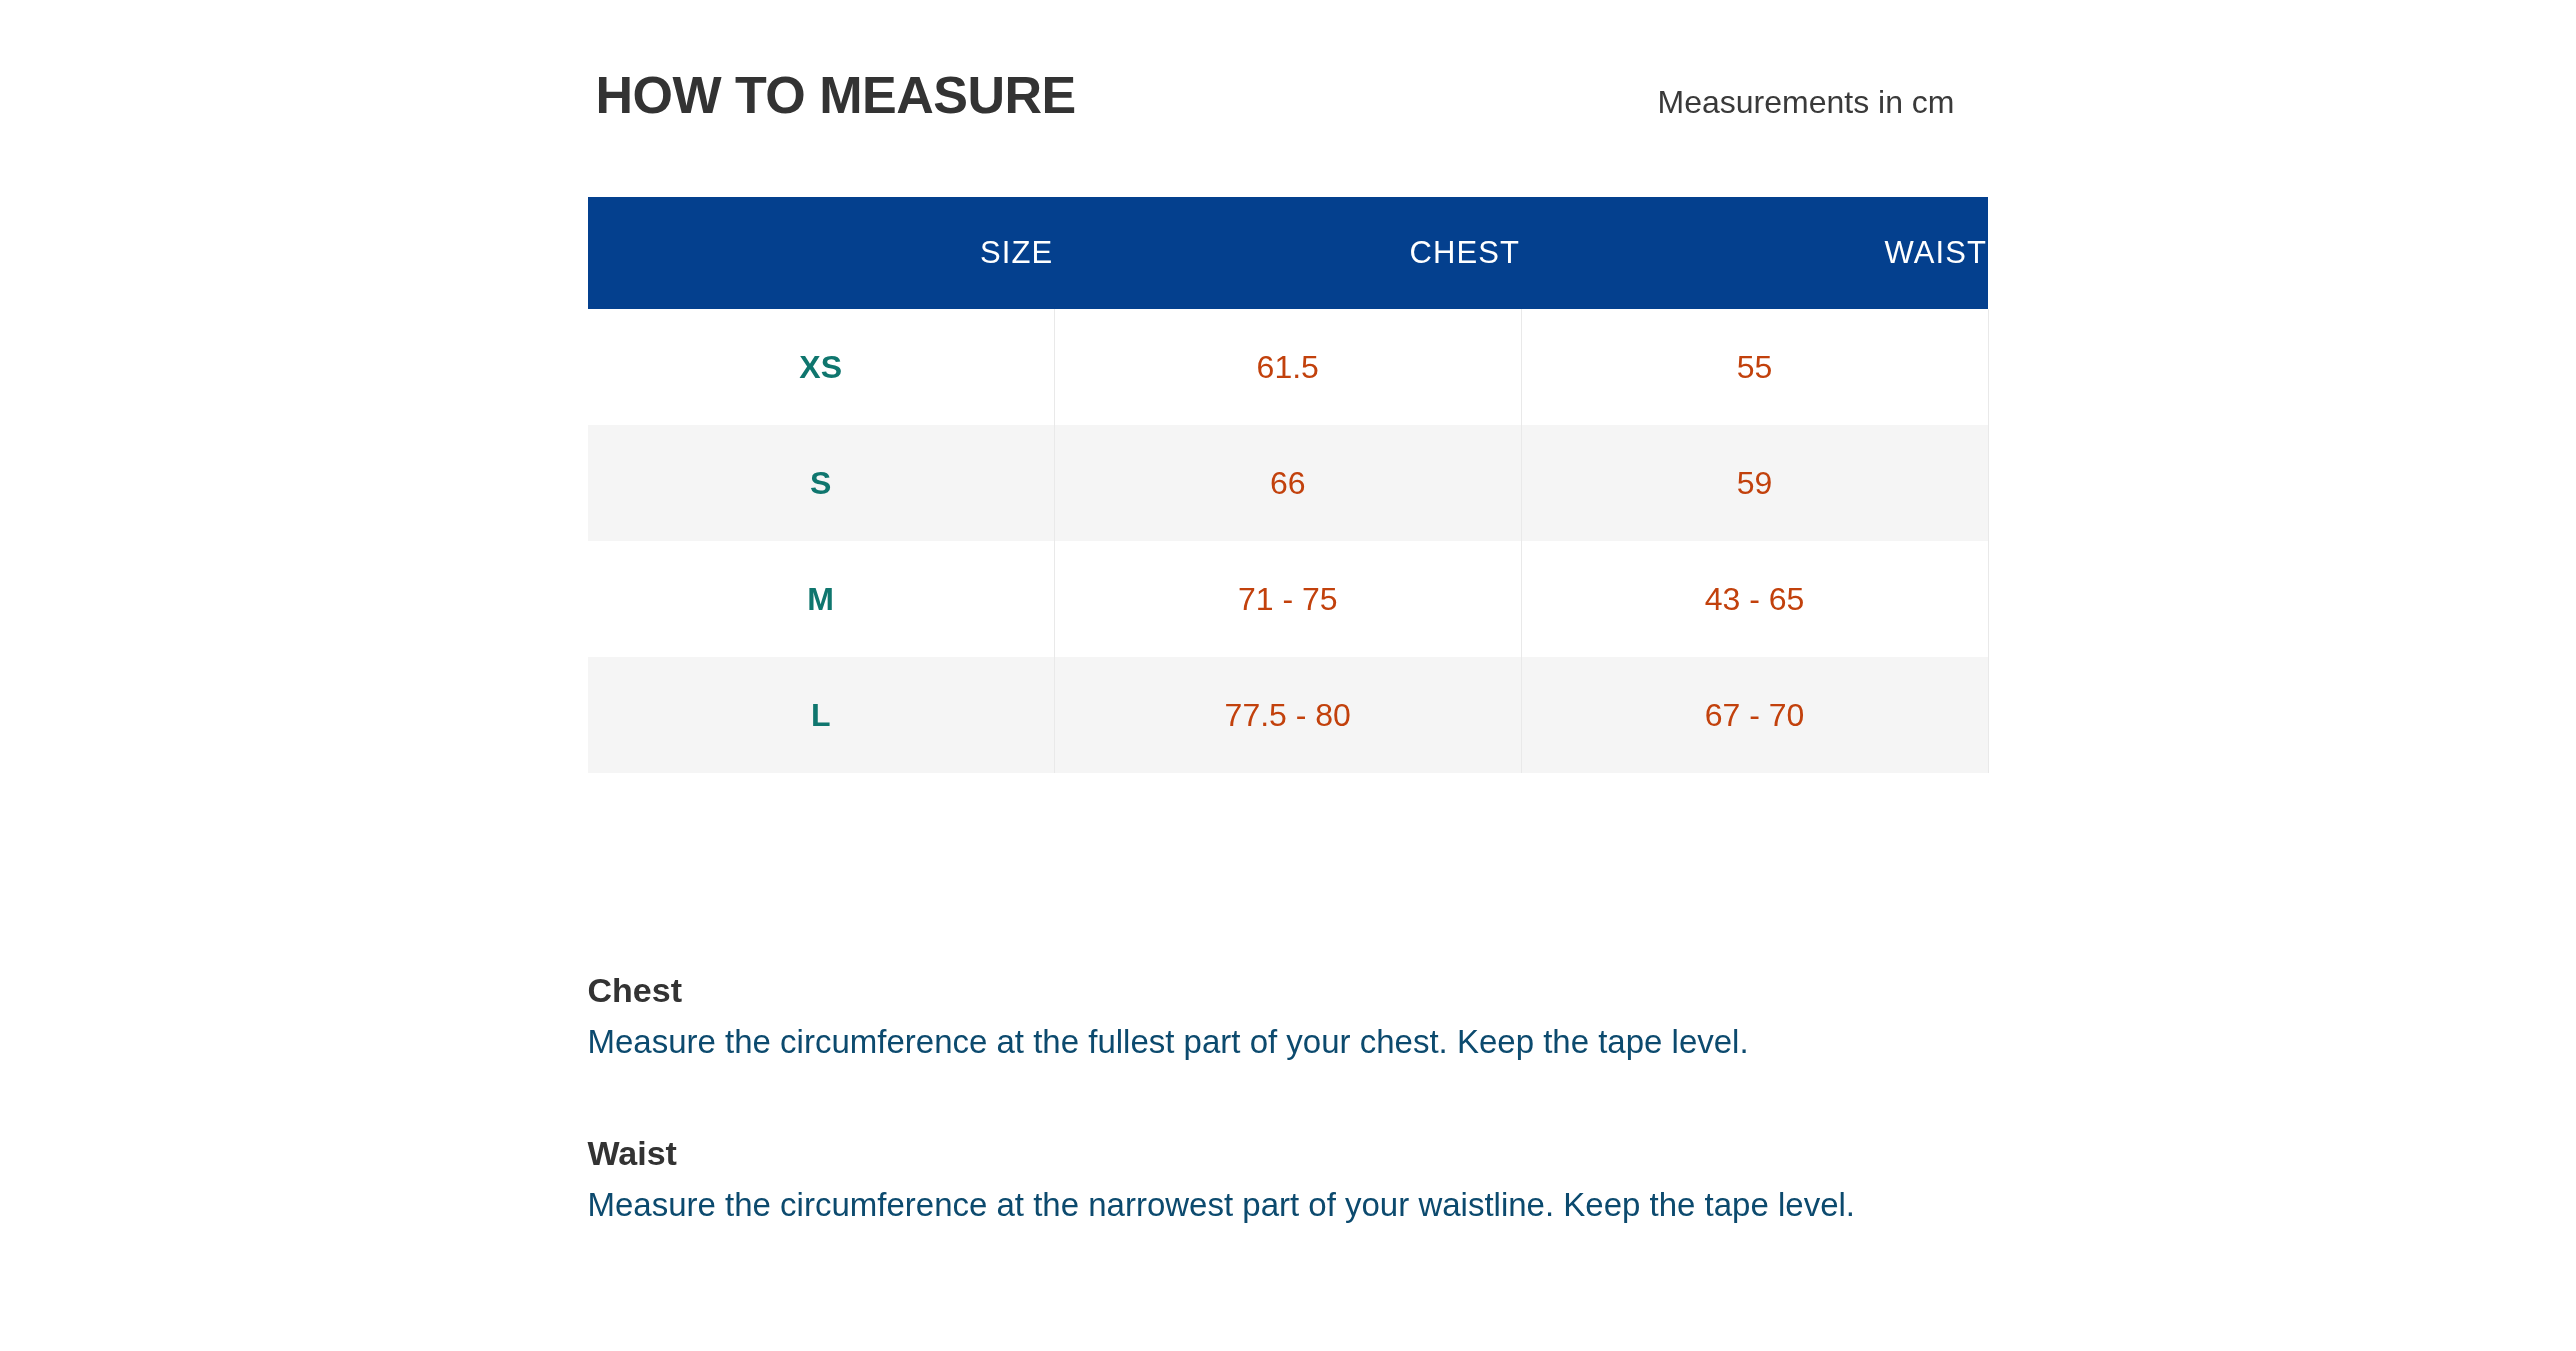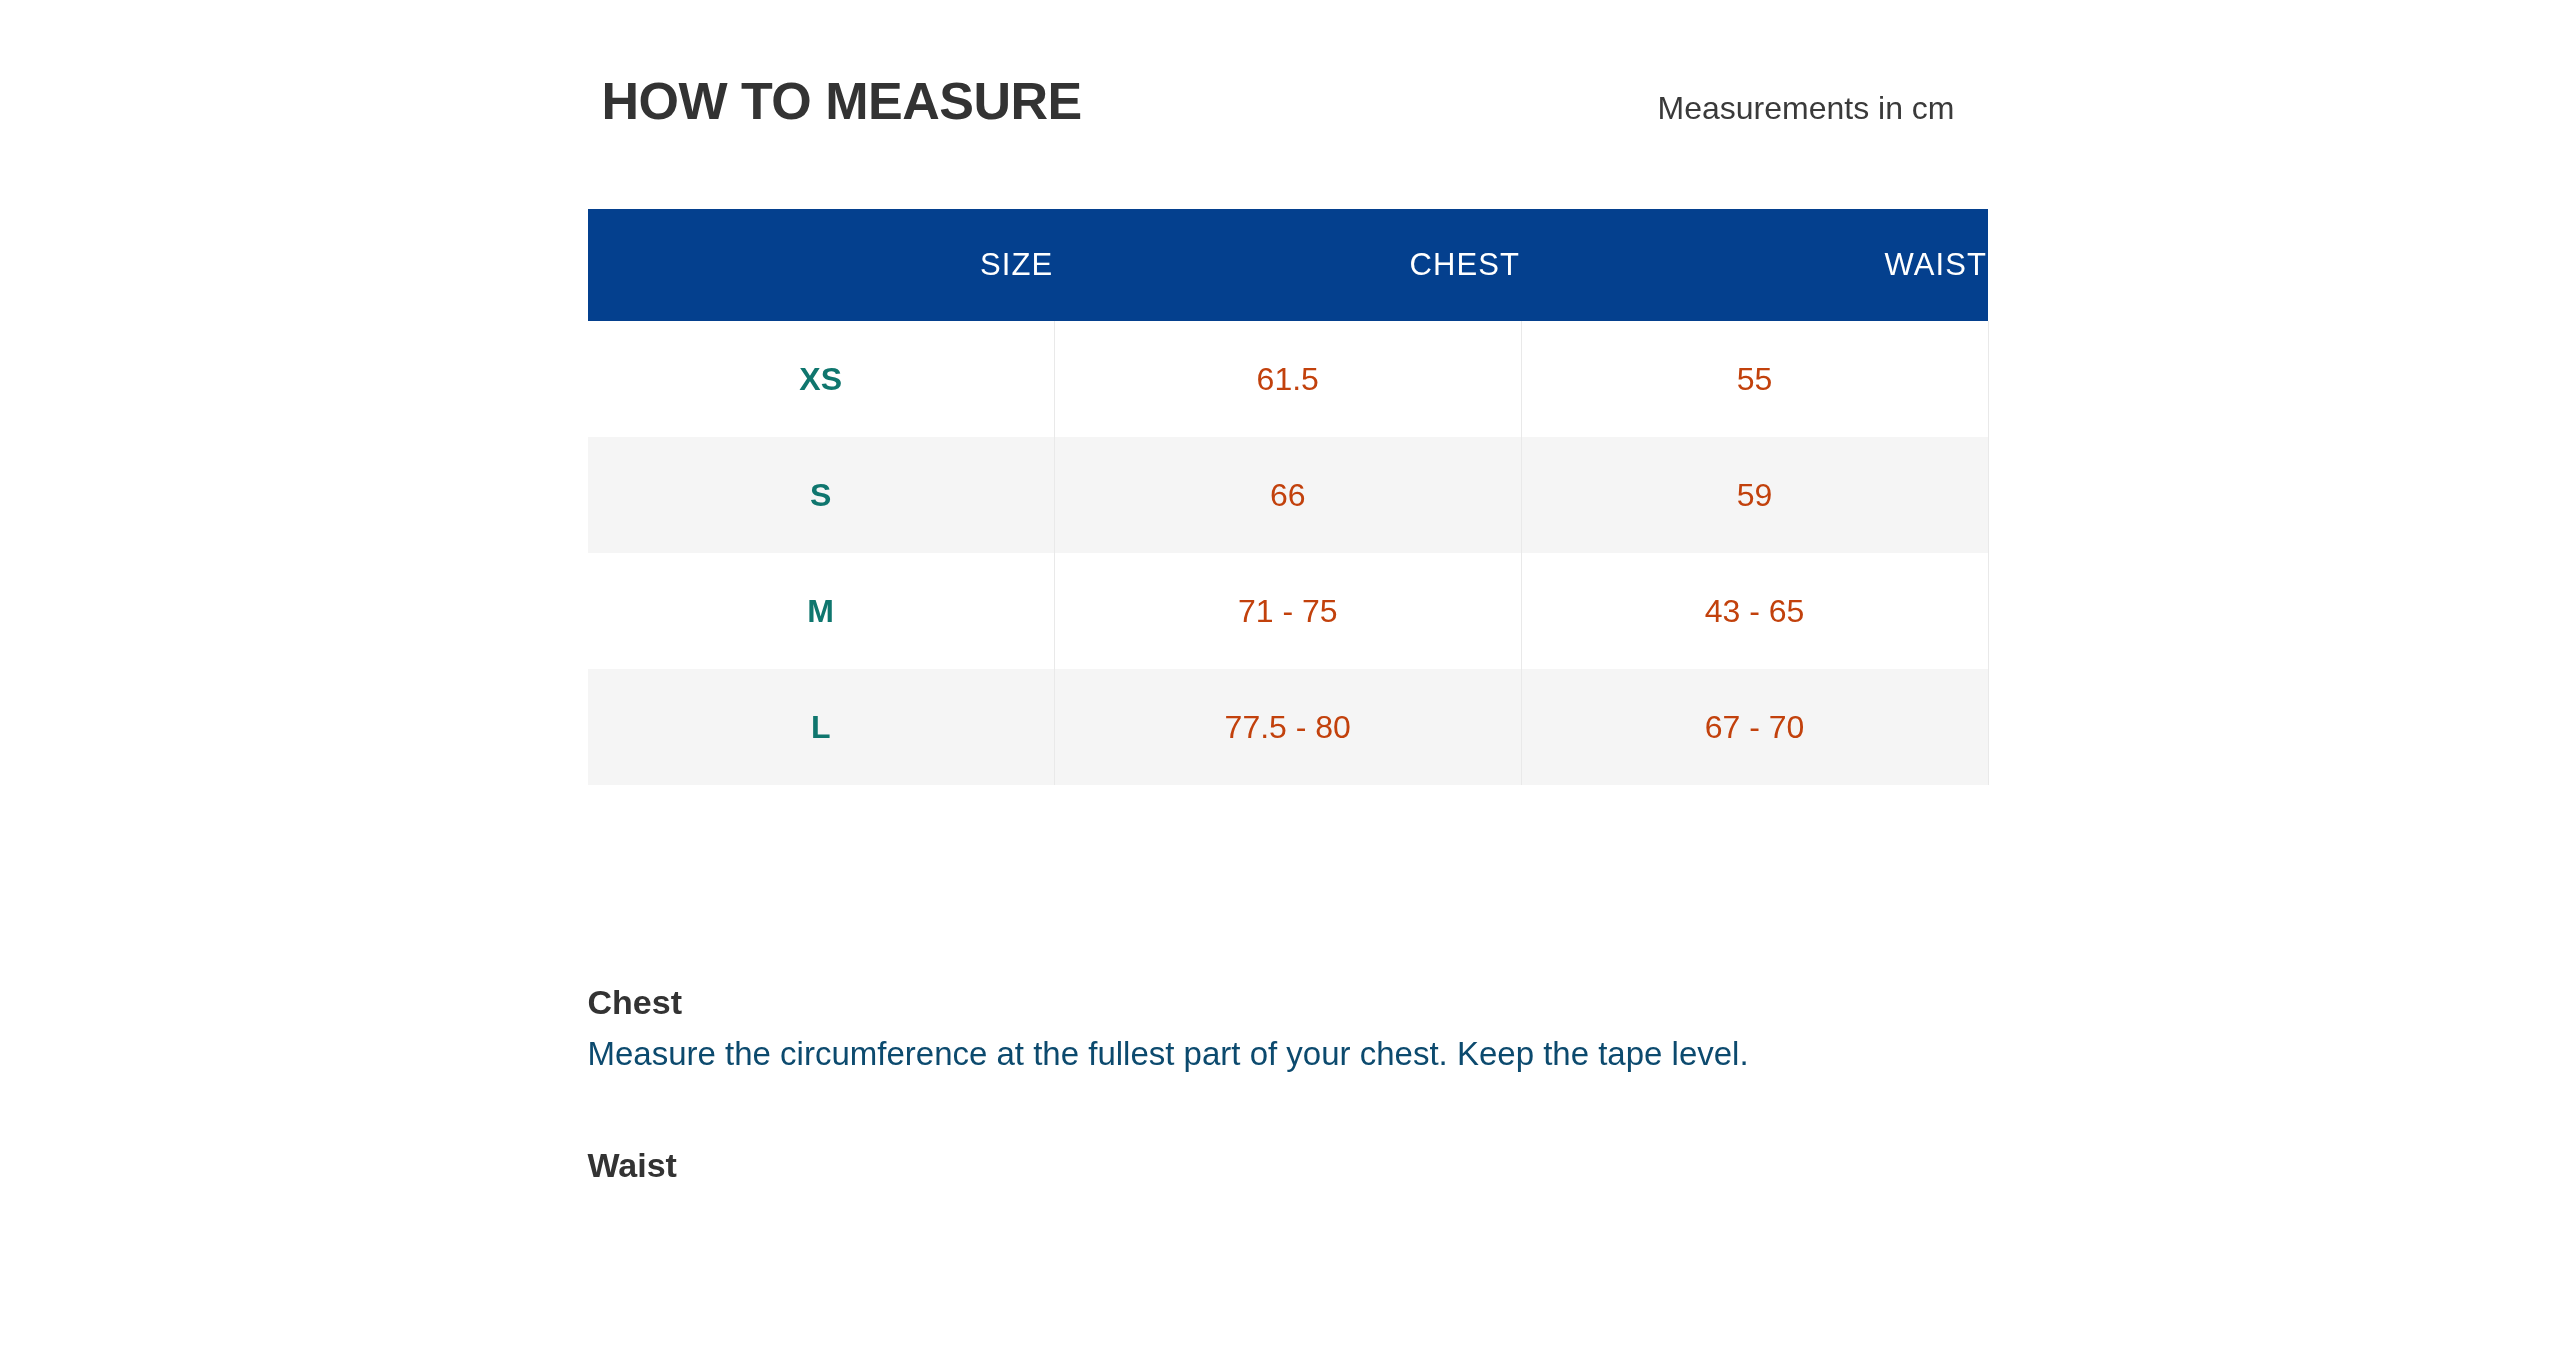--- a/index.html
+++ b/index.html
@@ -22,21 +22,21 @@
     display: flex;
     justify-content: space-between;
     align-items: baseline;
   }
   .page-title {
     font-size: 52px;
     font-weight: bold;
     letter-spacing: -0.5px;
     line-height: 1;
     color: #333333;
-    margin: 14px;
+    margin: 8px;
   }
   .units-note {
     font-size: 32px;
     color: #3a3a3a;
     padding-right: 34px;
     line-height: 1;
     margin-left: 18px;
   }
   .table-clip {
     margin-top: 68px;
@@ -134,17 +134,18 @@
     </table>
   </div>
 
   <div class="instructions">
     <div class="instruction-block">
       <h3 class="instruction-heading">Chest</h3>
       <p class="instruction-text">Measure the circumference at the fullest part of your chest. Keep the tape level.</p>
     </div>
     <div class="instruction-block">
       <h3 class="instruction-heading">Waist</h3>
+      <p class="instruction-text">Measure the circumference at the narrowest part of your waistline. Keep the tape level.</p>
     </div>
   </div>
 
 </div>
 
 
 </body></html>

